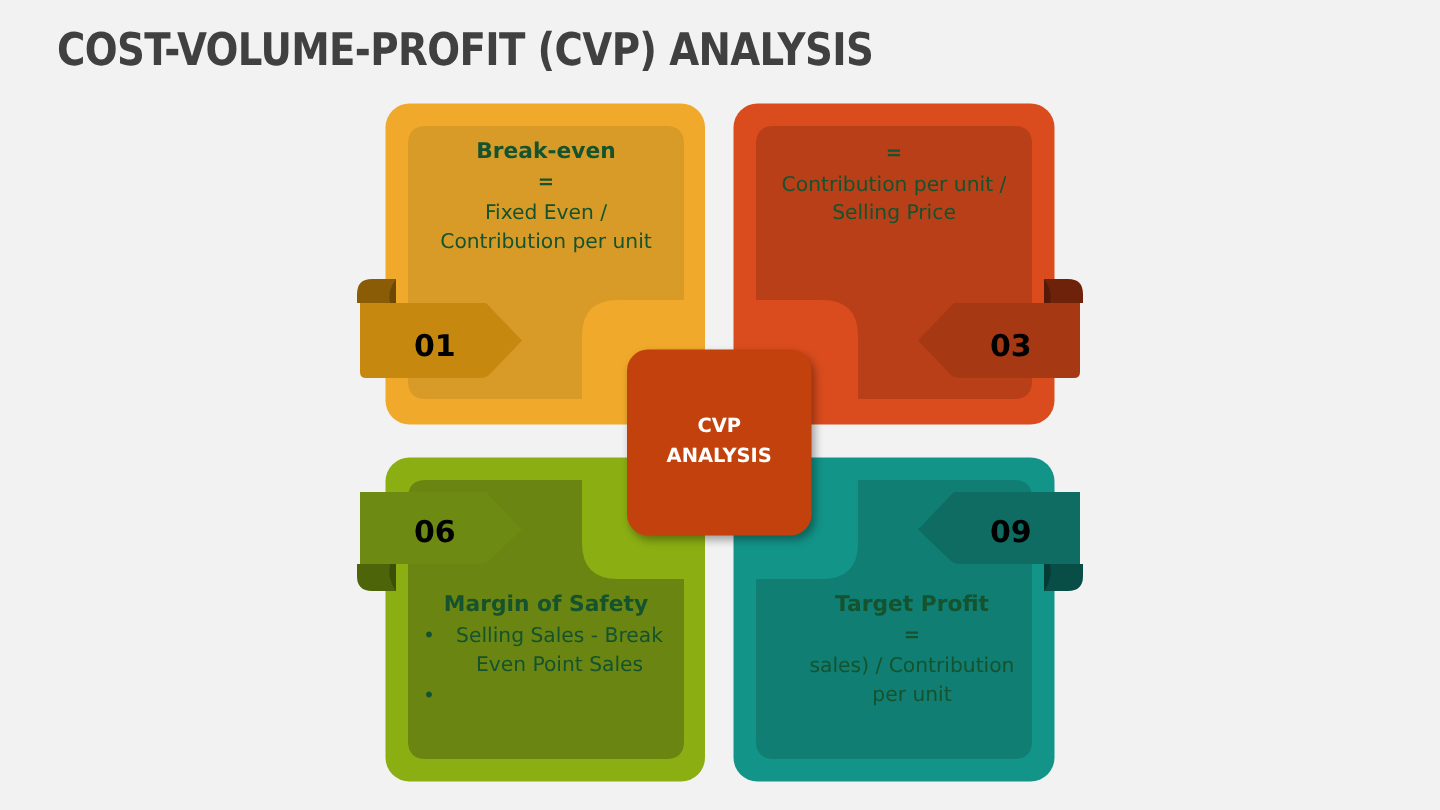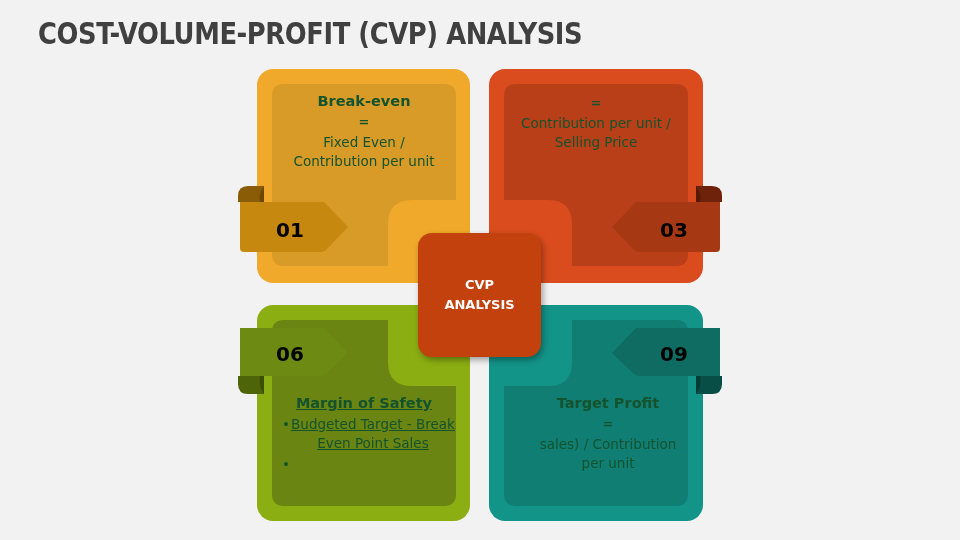--- a/index.html
+++ b/index.html
@@ -90,26 +90,26 @@
   </svg>
   <div class="ribbon-label" style="left:50px;top:32px;">03</div>
 </div>
 
 <div class="box" style="left:257px;top:305px;width:213px;height:216px;background:#8bae13;"></div>
 <div class="panel" style="left:272px;top:320px;width:184px;height:186px;">
   <svg width="184" height="186" viewBox="0 0 184 186">
     <path d="M12 0 H116 V42 Q116 66 140 66 H184 V174 Q184 186 172 186 H12 Q0 186 0 174 V12 Q0 0 12 0 Z" fill="#6a8511"></path>
   </svg>
 </div>
-<div class="text" style="left:272px;top:394px;width:184px;text-decoration:underline;">
+<div class="text" style="left:272px;top:394px;width:184px;">
   <div class="head">Margin of Safety</div>
   <ul>
     <li>
       <span class="bullet">•</span>
-      <div>Budgeted Target - Break</div>
+      <div>Selling Sales - Break</div>
       <div>Even Point Sales</div>
     </li>
     <li>
       <span class="bullet">•</span>
     </li>
   </ul>
 </div>
 <div class="ribbon" style="left:238px;top:326px;width:112px;height:68px;">
   <svg width="112" height="68" viewBox="0 0 112 68">
     <path d="M0 58 Q0 68 10 68 H26 V50 H0 Z" fill="#4d6409"></path>

